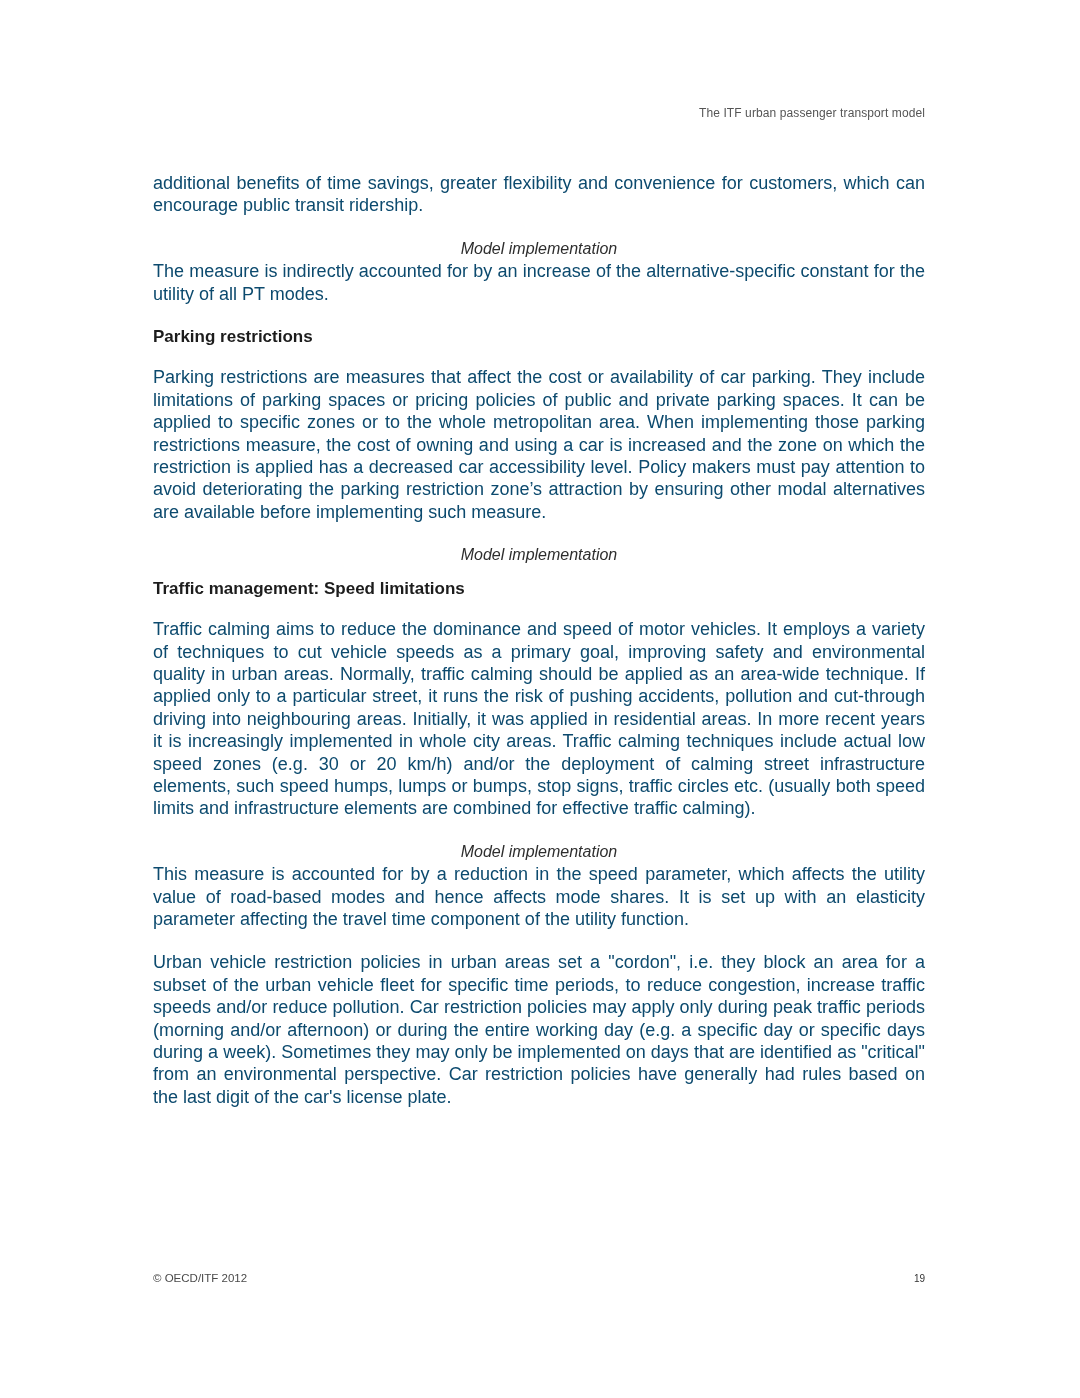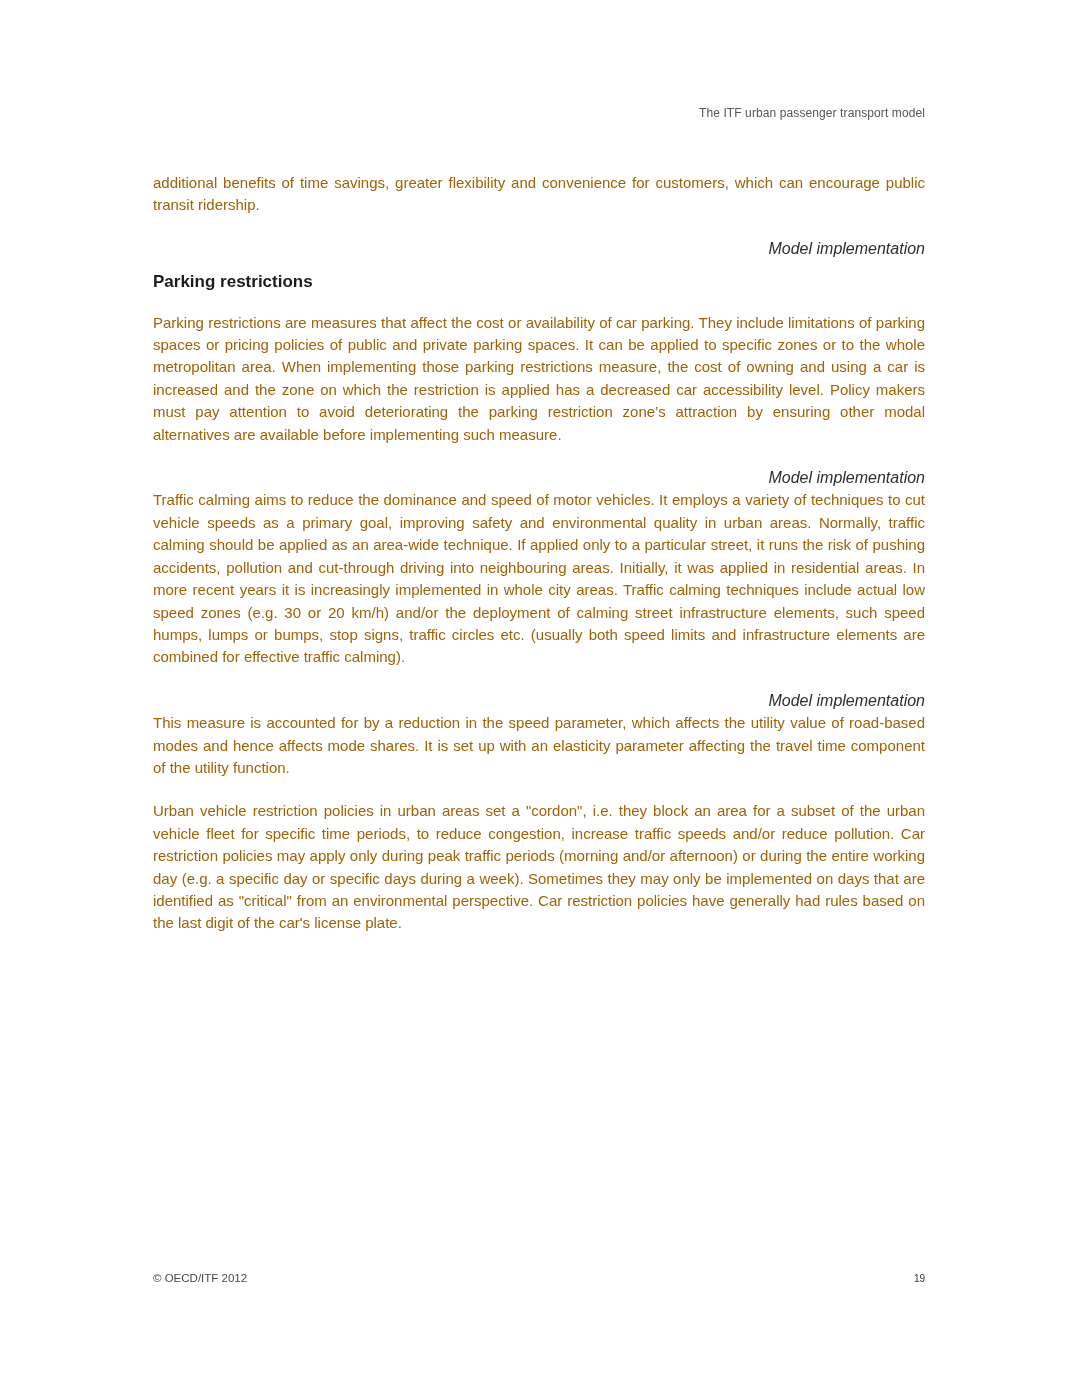--- a/index.html
+++ b/index.html
@@ -25,41 +25,41 @@
   }
   .content {
     position: absolute;
     left: 153px;
     top: 172px;
     width: 772px;
     color: #3d3d3d;
   }
   .content p {
     margin: 0 0 21px 0;
-    font-size: 15px;
+    font-size: 18px;
     line-height: 22.4px;
     text-align: justify;
-    color: #a16207;
+    color: #0c4a6e;
   }
   .content h2 {
     margin: 11px 0 18px 0;
     font-size: 17px;
     line-height: 22.4px;
     font-weight: bold;
     color: #1c1c1c;
     text-align: left;
   }
   .content h3 {
     margin: 21px 0 0 0;
     font-size: 16px;
     line-height: 22.4px;
     font-weight: normal;
     font-style: italic;
     color: #2e2e2e;
-    text-align: right;
+    text-align: center;
   }
   .footer {
     position: absolute;
     left: 153px;
     right: 155px;
     top: 1272px;
     display: flex;
     justify-content: space-between;
     align-items: baseline;
   }
@@ -79,26 +79,28 @@
 
   <div class="running-header">
     <span>The ITF urban passenger transport model</span>
   </div>
 
   <div class="content">
 
     <p>additional benefits of time savings, greater flexibility and convenience for customers, which can encourage public transit ridership.</p>
 
     <h3>Model implementation</h3>
+    <p>The measure is indirectly accounted for by an increase of the alternative-specific constant for the utility of all PT modes.</p>
 
     <h2>Parking restrictions</h2>
     <p>Parking restrictions are measures that affect the cost or availability of car parking. They include limitations of parking spaces or pricing policies of public and private parking spaces. It can be applied to specific zones or to the whole metropolitan area. When implementing those parking restrictions measure, the cost of owning and using a car is increased and the zone on which the restriction is applied has a decreased car accessibility level. Policy makers must pay attention to avoid deteriorating the parking restriction zone’s attraction by ensuring other modal alternatives are available before implementing such measure.</p>
 
     <h3>Model implementation</h3>
 
+    <h2>Traffic management: Speed limitations</h2>
     <p>Traffic calming aims to reduce the dominance and speed of motor vehicles. It employs a variety of techniques to cut vehicle speeds as a primary goal, improving safety and environmental quality in urban areas. Normally, traffic calming should be applied as an area-wide technique. If applied only to a particular street, it runs the risk of pushing accidents, pollution and cut-through driving into neighbouring areas. Initially, it was applied in residential areas. In more recent years it is increasingly implemented in whole city areas. Traffic calming techniques include actual low speed zones (e.g. 30 or 20 km/h) and/or the deployment of calming street infrastructure elements, such speed humps, lumps or bumps, stop signs, traffic circles etc. (usually both speed limits and infrastructure elements are combined for effective traffic calming).</p>
 
     <h3>Model implementation</h3>
     <p>This measure is accounted for by a reduction in the speed parameter, which affects the utility value of road-based modes and hence affects mode shares. It is set up with an elasticity parameter affecting the travel time component of the utility function.</p>
 
     <p>Urban vehicle restriction policies in urban areas set a "cordon", i.e. they block an area for a subset of the urban vehicle fleet for specific time periods, to reduce congestion, increase traffic speeds and/or reduce pollution. Car restriction policies may apply only during peak traffic periods (morning and/or afternoon) or during the entire working day (e.g. a specific day or specific days during a week). Sometimes they may only be implemented on days that are identified as "critical" from an environmental perspective. Car restriction policies have generally had rules based on the last digit of the car's license plate.</p>
 
   </div>
 
   <div class="footer">

